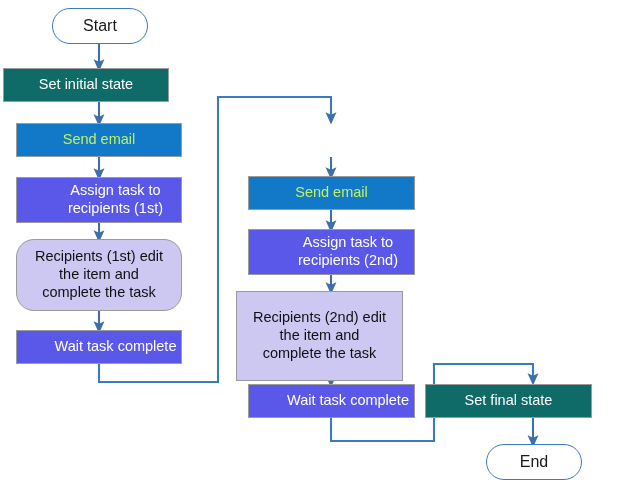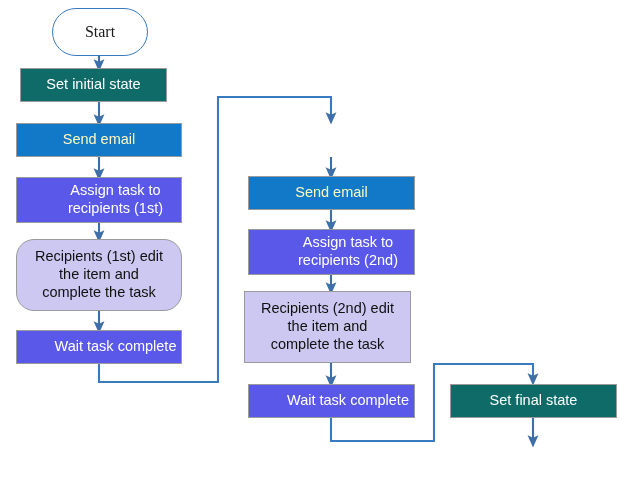--- a/index.html
+++ b/index.html
@@ -50,21 +50,21 @@
   .proc {
     border: 1px solid #9b9b9b;
     font-size: 14.5px;
   }
   .proc-teal {
     background: #0f6b68;
     color: #ffffff;
   }
   .proc-blue {
     background: #1278c8;
-    color: #fef9c3;
+    color: #bef264;
   }
   .proc-purple {
     background: #5a58e8;
     color: #ffffff;
     padding-left: 33px;
   }
   .proc-lav {
     background: #ccc8f2;
     color: #101010;
   }
@@ -106,25 +106,25 @@
 
       <line x1="533" y1="418" x2="533" y2="441" marker-end="url(#arrowhead)"></line>
     </g>
 
     <g stroke="#3a7ac0" stroke-width="2.1" fill="none">
       <path d="M99,364 L99,382 L218,382 L218,97 L331,97 L331,118" marker-end="url(#arrowhead)"></path>
       <path d="M331,418 L331,441 L434,441 L434,364 L533,364 L533,379" marker-end="url(#arrowhead)"></path>
     </g>
   </svg>
 
-  <div class="node terminator" style="left:52px; top:8px; width:96px; height:48px;font-family:Liberation Serif, serif;">
+  <div class="node terminator" style="left:52px; top:8px; width:96px; height:36px;">
     <span class="lbl">Start</span>
   </div>
 
-  <div class="node proc proc-teal" style="left:20px; top:68px; width:147px; height:34px;">
+  <div class="node proc proc-teal" style="left:3px; top:68px; width:166px; height:34px;">
     <span class="lbl">Set initial state</span>
   </div>
 
   <div class="node proc proc-blue" style="left:16px; top:123px; width:166px; height:34px;">
     <span class="lbl">Send email</span>
   </div>
 
   <div class="node proc proc-purple" style="left:16px; top:177px; width:166px; height:46px;">
     <span class="lbl">Assign task to
 recipients (1st)</span>
@@ -143,28 +143,31 @@
 
   <div class="node proc proc-blue" style="left:248px; top:176px; width:167px; height:34px;">
     <span class="lbl">Send email</span>
   </div>
 
   <div class="node proc proc-purple" style="left:248px; top:229px; width:167px; height:46px;">
     <span class="lbl">Assign task to
 recipients (2nd)</span>
   </div>
 
-  <div class="node proc proc-lav" style="left:244px; top:291px; width:167px; height:72px;">
+  <div class="node proc proc-lav" style="left:236px; top:291px; width:167px; height:90px;">
     <span class="lbl">Recipients (2nd) edit
 the item and
 complete the task</span>
   </div>
 
   <div class="node proc proc-purple" style="left:248px; top:384px; width:167px; height:34px;">
     <span class="lbl">Wait task complete</span>
   </div>
 
-  <div class="node proc proc-teal" style="left:450px; top:384px; width:167px; height:34px;">
+  <div class="node proc proc-teal" style="left:425px; top:384px; width:167px; height:34px;">
     <span class="lbl">Set final state</span>
   </div>
 
+  <div class="node terminator" style="left:486px; top:444px; width:96px; height:36px;">
+    <span class="lbl">End</span>
+  </div>
 
 </div>
 
 </body></html>

